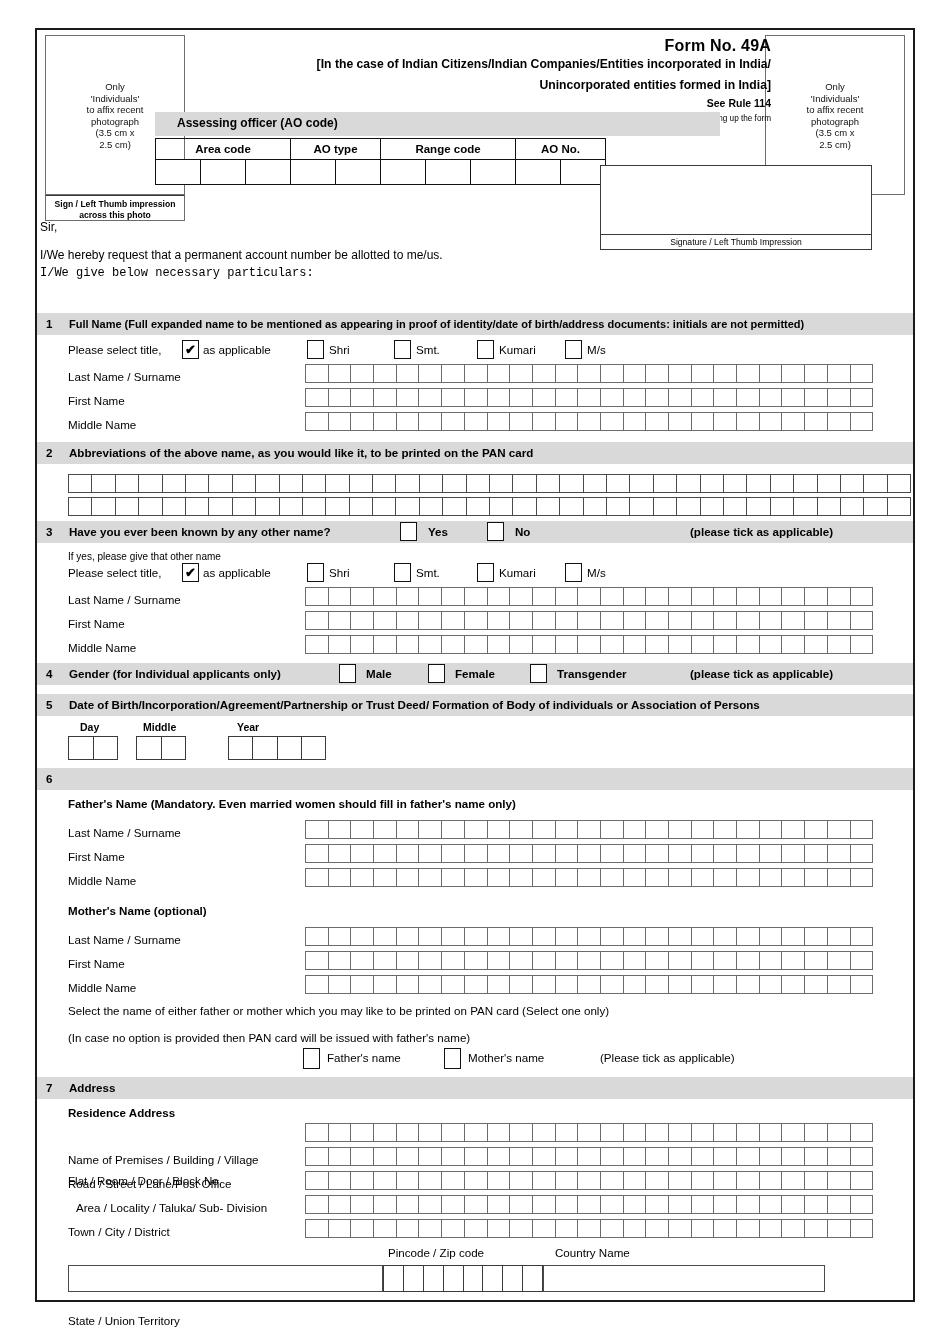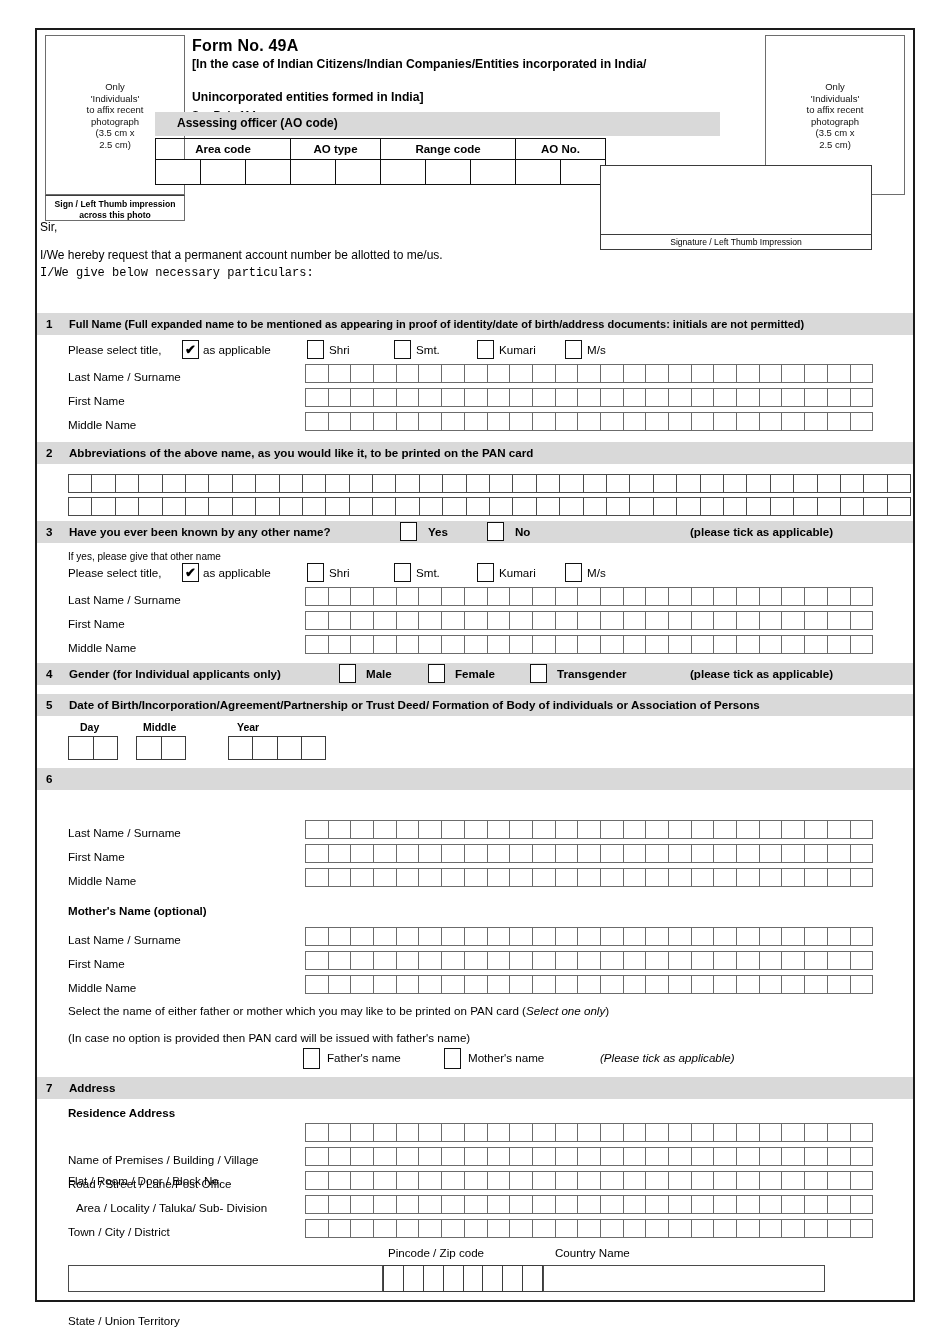--- a/index.html
+++ b/index.html
@@ -68,22 +68,22 @@
     background: #fff;
     font-size: 8.6px;
     font-weight: bold;
     line-height: 10.5px;
     text-align: center;
     padding-top: 3px;
     color: #000;
   }
   .title-block {
     position: absolute;
-    left: 155px; top: 2px; width: 565px;
-    text-align: left;
+    left: 169px; top: 2px; width: 565px;
+    text-align: right;
   }
   .t-form-no {
     font-size: 16px; font-weight: bold; letter-spacing: .2px; margin-top: 5px;
   }
   .t-line {
     font-size: 12.2px; font-weight: bold; margin-top: 5px; line-height: 15px;
   }
   .t-rule {
     font-size: 10.5px; font-weight: bold; margin-top: 4px;
   }
@@ -176,21 +176,21 @@
     position: absolute; top: 0;
     font-weight: bold;
   }
   .lbl {
     position: absolute;
     font-size: 11.6px;
     white-space: nowrap;
   }
   .lbl-b { font-weight: bold; }
   .lbl-sm { font-size: 10px; }
-  .lbl-it { font-style: italic; }
+  .lbl-it { }
 
   .cbox {
     position: absolute;
     width: 17px; height: 19px;
     box-sizing: border-box;
     border: 1.3px solid #111;
     background: #fff;
   }
   .cbox-tick {
     position: absolute;
@@ -272,21 +272,21 @@
         <div>to affix recent</div>
         <div>photograph</div>
         <div>(3.5 cm x</div>
         <div>2.5 cm)</div>
       </div>
     </div>
 
     <div class="title-block">
       <div class="t-form-no">Form No. 49A</div>
       <div class="t-line" style="margin-top:2px">[In the case of Indian Citizens/Indian Companies/Entities incorporated in India/</div>
-      <div class="t-line" style="margin-top:18px">Unincorporated entities formed in India]</div>
+      <div class="t-line" style="margin-top:6px">Unincorporated entities formed in India]</div>
       <div class="t-rule">See Rule 114</div>
       <div class="t-note">To avoid mistake (s), please follow the accompanying instructions and examples before filling up the form</div>
     </div>
   </div>
 
   <div class="ao-head">
     <span>Assessing officer (AO code)</span>
   </div>
   <table class="ao-table">
     <colgroup>
@@ -666,20 +666,21 @@
   <div class="fixed-strip" id="s5-year" style="left:228px; top:736px; width:98px; height:24px">
       <div class="cell" style="flex: 1 1 0px;"></div>
       <div class="cell" style="flex: 1 1 0px;"></div>
       <div class="cell" style="flex: 1 1 0px;"></div>
       <div class="cell" style="flex: 1 1 0px;"></div>
     </div>
 
   <div class="sec-head" style="top:768px">
     <span class="num">6</span>
   </div>
+  <div class="lbl lbl-b" style="left:68px; top:797px">Father's Name (Mandatory. Even married women should fill in father's name only)</div>
 
   <div class="lbl" style="left:68px; top:826px">Last Name / Surname</div>
   <div class="strip" id="s6f-last" style="left:305px; top:820px; width:568px">
       <div class="cell"></div>
       <div class="cell"></div>
       <div class="cell"></div>
       <div class="cell"></div>
       <div class="cell"></div>
       <div class="cell"></div>
       <div class="cell"></div>

